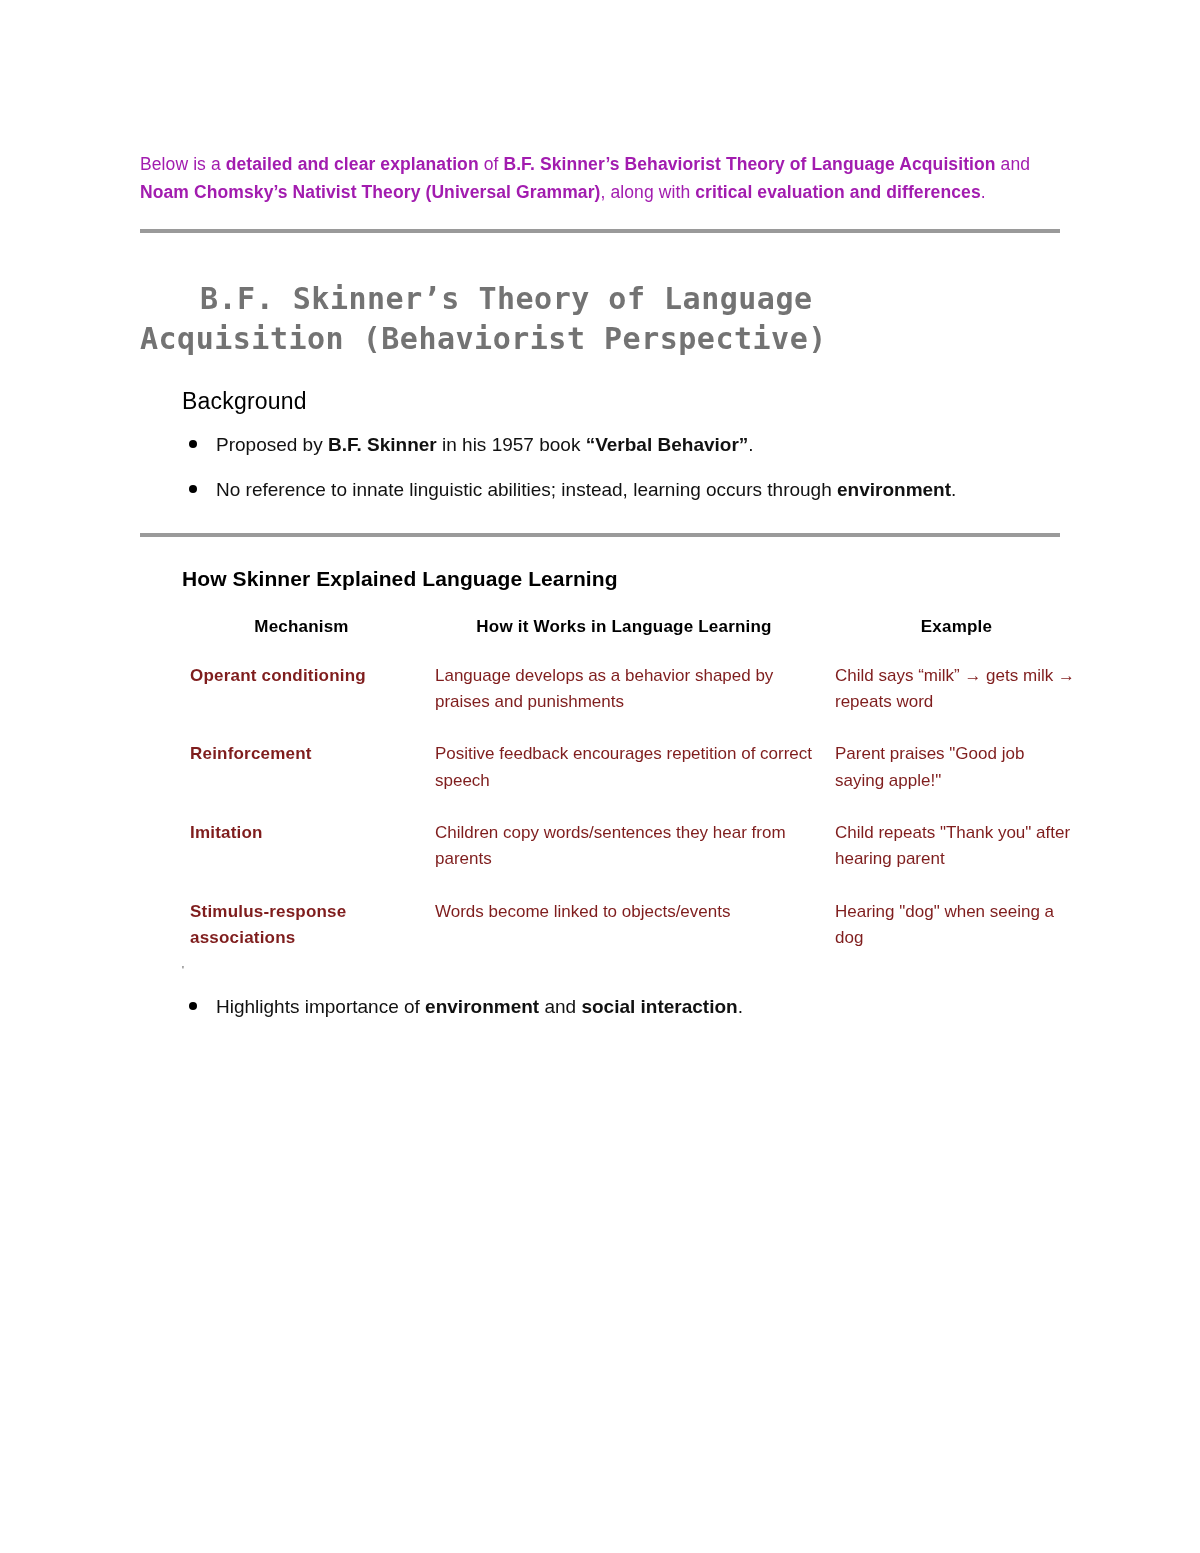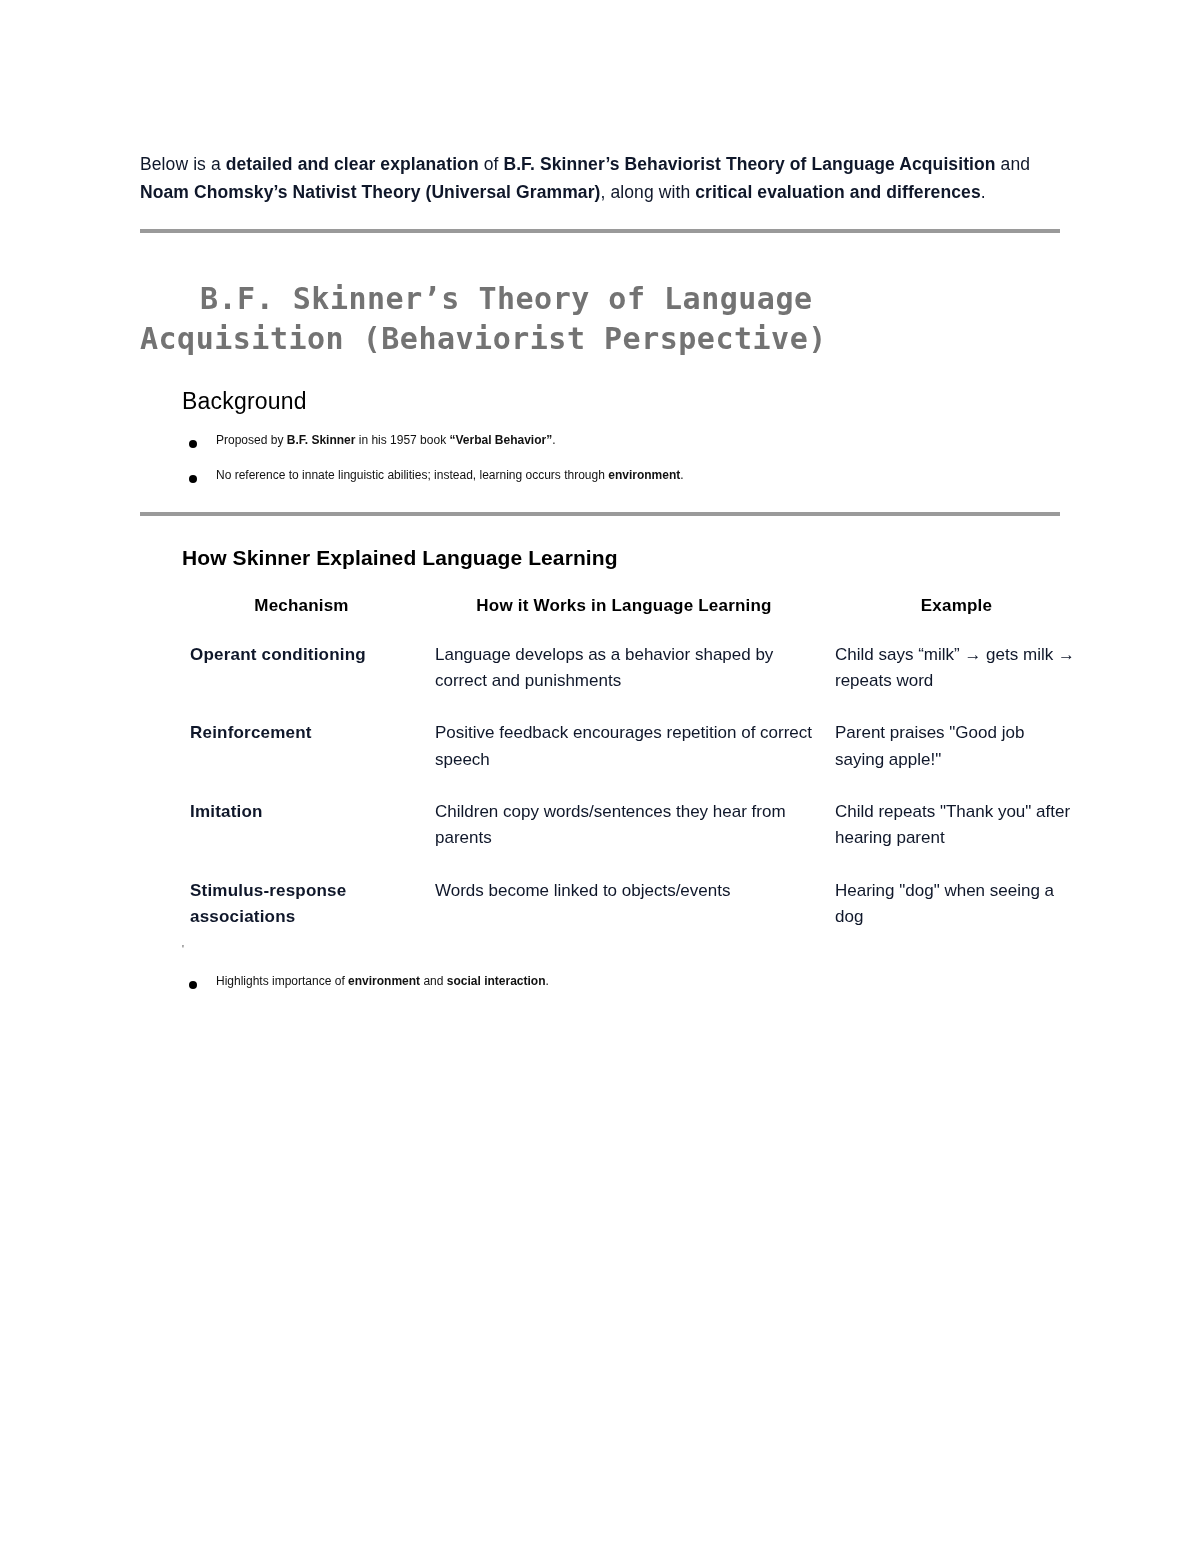--- a/index.html
+++ b/index.html
@@ -19,21 +19,21 @@
     width: 1200px;
     height: 1553px;
     box-sizing: border-box;
     padding: 150px 140px 0 140px;
   }
 
   
   .intro {
     font-size: 17.5px;
     line-height: 1.62;
-    color: #0f172a;
+    color: #a21caf;
     margin: 0 0 0 0;
     max-width: 920px;
     letter-spacing: 0.1px;
   }
   .intro b { font-weight: bold; }
 
   
   .rule {
     height: 4px;
     background: #9a9a9a;
@@ -74,21 +74,21 @@
     letter-spacing: 0.1px;
   }
 
   ul.bullets {
     margin: 16px 0 0 0;
     padding: 0 0 0 76px;
     list-style: none;
   }
   ul.bullets li {
     position: relative;
-    font-size: 12px;
+    font-size: 19px;
     line-height: 1.5;
     margin-bottom: 17px;
     max-width: 860px;
     color: #111;
   }
   ul.bullets li:before {
     content: "";
     position: absolute;
     left: -27px;
     top: 9px;
@@ -113,21 +113,21 @@
     padding: 10px 14px 14px 8px;
     vertical-align: top;
     letter-spacing: 0.2px;
   }
   table.mech-table th.center { text-align: center; }
   table.mech-table td {
     font-size: 17px;
     line-height: 1.55;
     padding: 12px 14px 14px 8px;
     vertical-align: top;
-    color: #0f172a;
+    color: #7f1d1d;
   }
   table.mech-table td.mech {
     font-weight: bold;
     letter-spacing: 0.2px;
   }
   table.mech-table col.c1 { width: 245px; }
   table.mech-table col.c2 { width: 400px; }
   table.mech-table col.c3 { width: 265px; }
 
   .tiny-mark {
@@ -171,21 +171,21 @@
     <thead>
       <tr>
         <th class="center">Mechanism</th>
         <th class="center">How it Works in Language Learning</th>
         <th class="center">Example</th>
       </tr>
     </thead>
     <tbody>
       <tr>
         <td class="mech">Operant conditioning</td>
-        <td>Language develops as a behavior shaped by correct and punishments</td>
+        <td>Language develops as a behavior shaped by praises and punishments</td>
         <td>Child says “milk” → gets milk → repeats word</td>
       </tr>
       <tr>
         <td class="mech">Reinforcement</td>
         <td>Positive feedback encourages repetition of correct speech</td>
         <td>Parent praises "Good job saying apple!"</td>
       </tr>
       <tr>
         <td class="mech">Imitation</td>
         <td>Children copy words/sentences they hear from parents</td>

